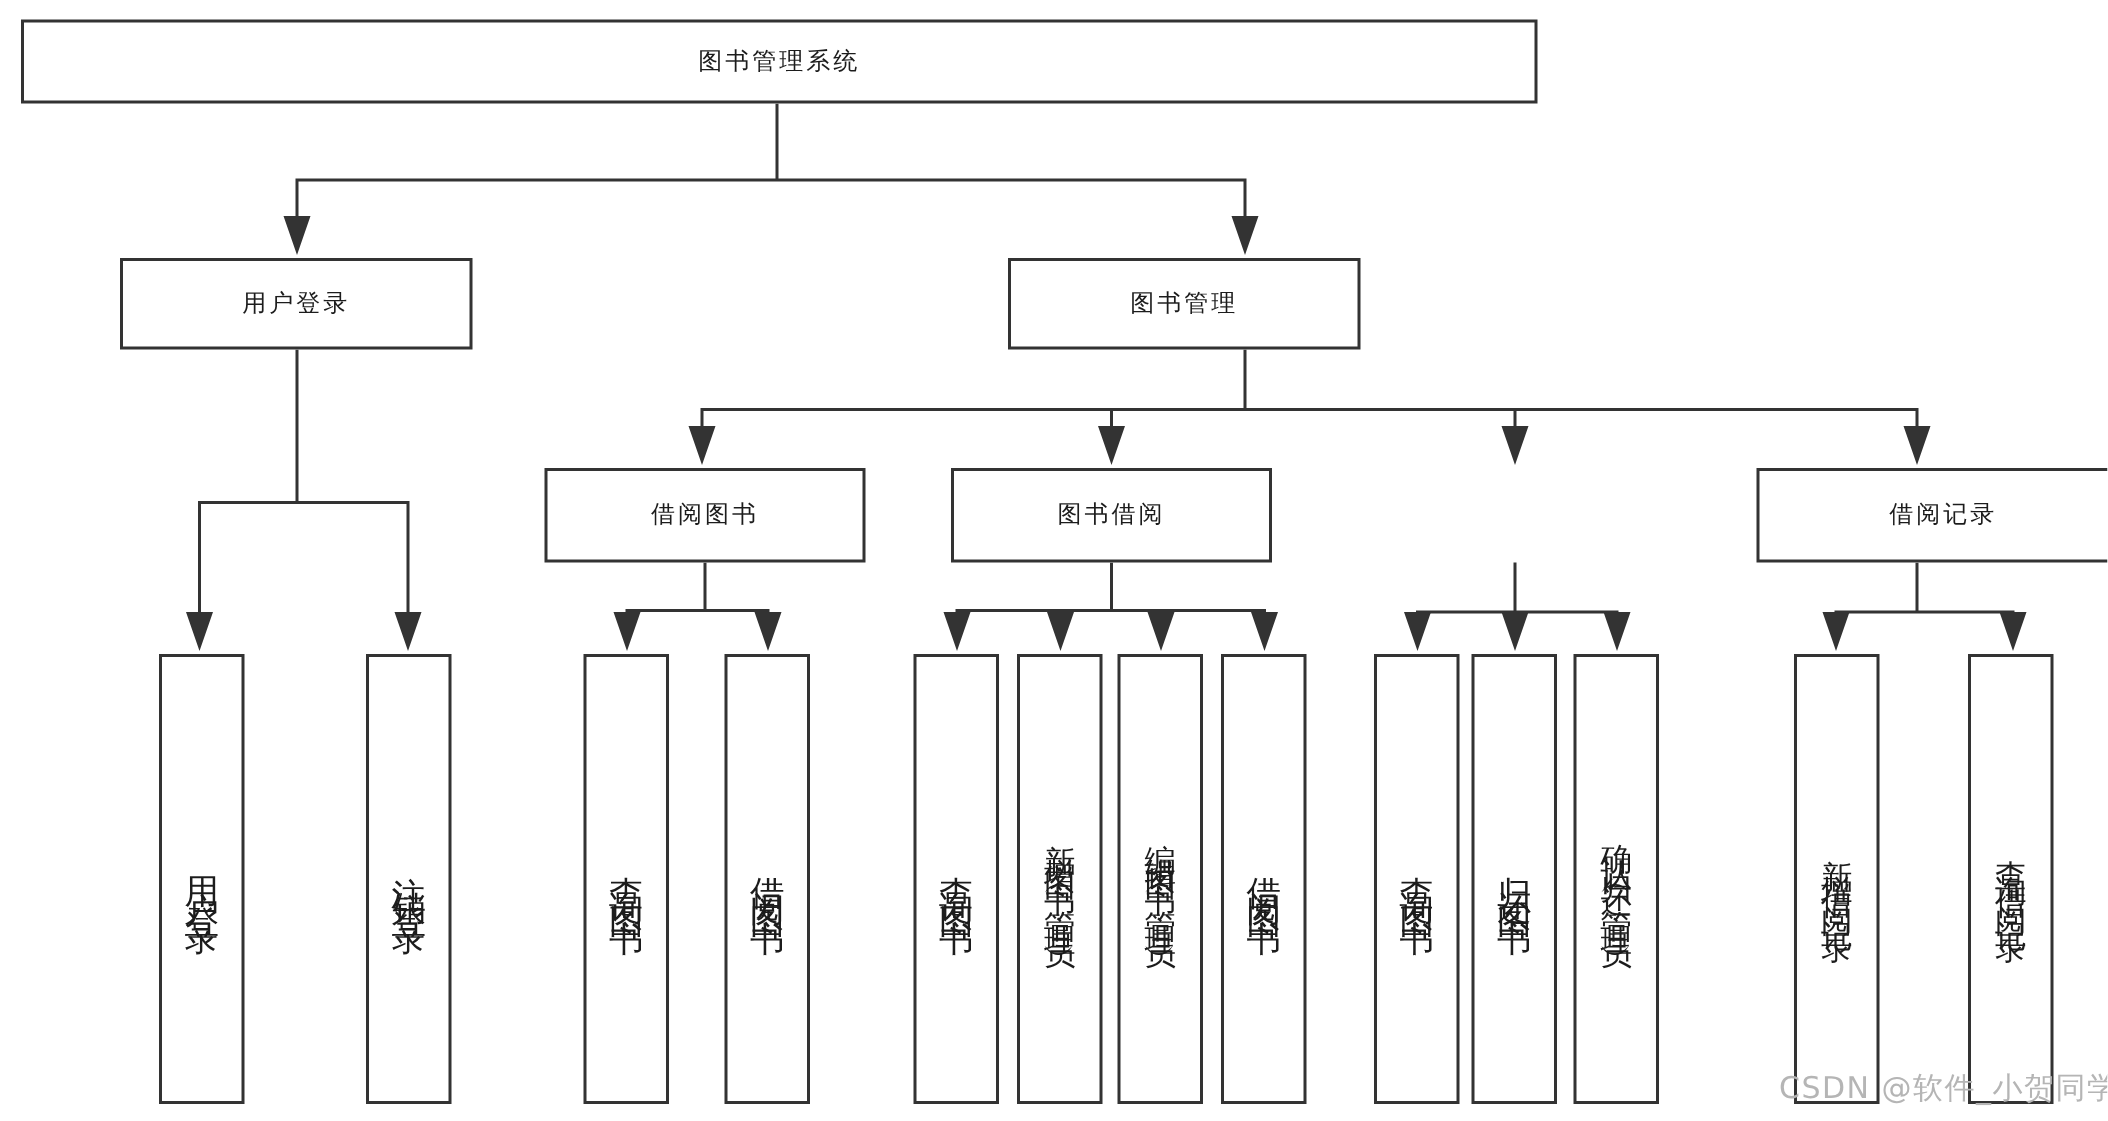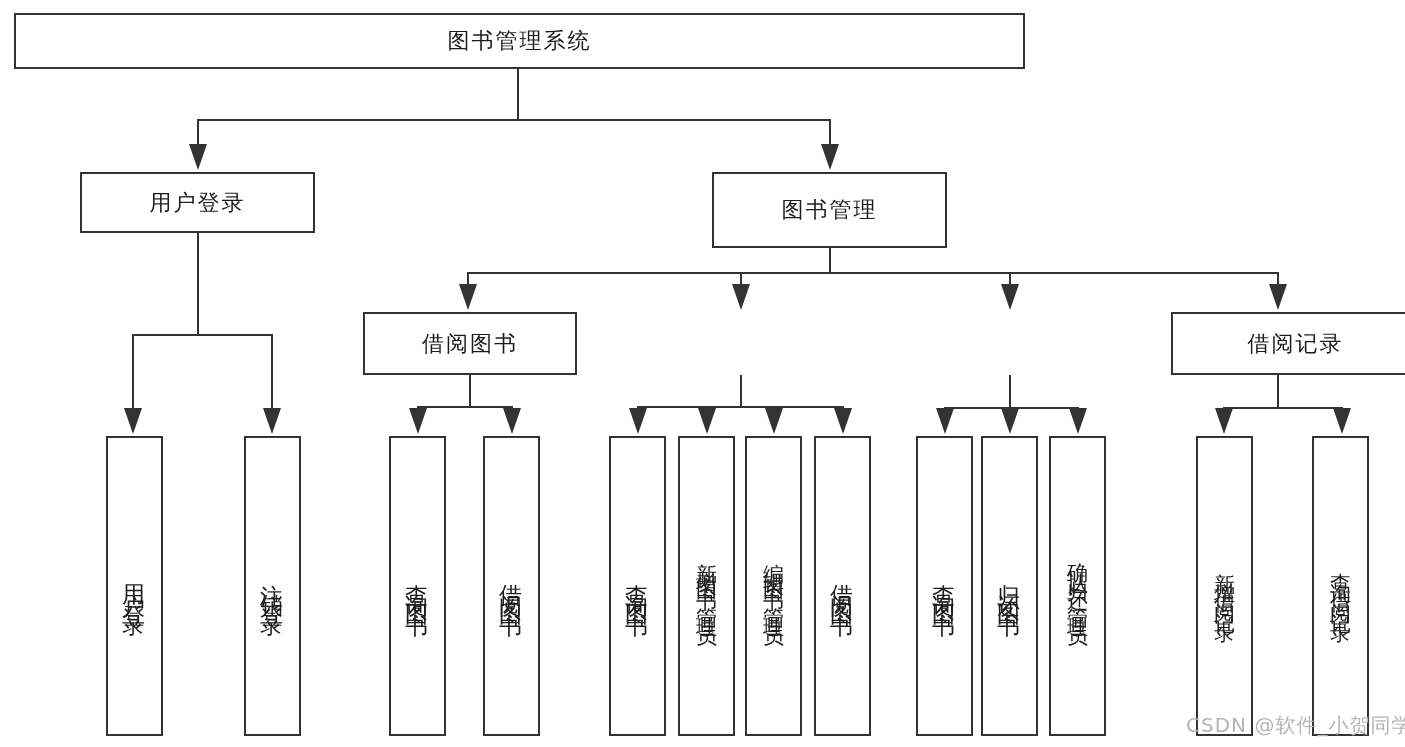--- a/index.html
+++ b/index.html
@@ -16,21 +16,21 @@
   .node {
     position: absolute;
     background: #ffffff;
     border: 2px solid var(--box-border, #333333);
     display: flex;
     align-items: center;
     justify-content: center;
     color: var(--text, #1c1c1c);
   }
   .node.h span {
-    font-size: 22px;
+    font-size: 16px;
     letter-spacing: 2px;
     white-space: nowrap;
   }
   .node.v span {
     writing-mode: vertical-lr;
     text-orientation: mixed;
     white-space: nowrap;
   }
   .v4 span { font-size: 23px; letter-spacing: 10px; }
   .v6 span { font-size: 21px; letter-spacing: 10px; }
@@ -73,26 +73,29 @@
              M1333 408 H1351 L1342 434 Z"></path>
   </svg>
 
   <div class="node h" style="left:14px;top:13px;width:1011px;height:56px">
     <span>图书管理系统</span>
   </div>
 
   <div class="node h" style="left:80px;top:172px;width:235px;height:61px">
     <span>用户登录</span>
   </div>
-  <div class="node h" style="left:712px;top:172px;width:235px;height:76px">
+  <div class="node h" style="left:672px;top:172px;width:235px;height:61px">
     <span>图书管理</span>
   </div>
 
   <div class="node h" style="left:363px;top:312px;width:214px;height:63px">
     <span>借阅图书</span>
+  </div>
+  <div class="node h" style="left:634px;top:312px;width:214px;height:63px">
+    <span>图书借阅</span>
   </div>
   <div class="node h" style="left:1171px;top:312px;width:249px;height:63px">
     <span>借阅记录</span>
   </div>
 
   <div class="node v v4" style="left:106px;top:436px;width:57px;height:300px">
     <span>用户登录</span>
   </div>
   <div class="node v v4" style="left:244px;top:436px;width:57px;height:300px">
     <span>注销登录</span>

